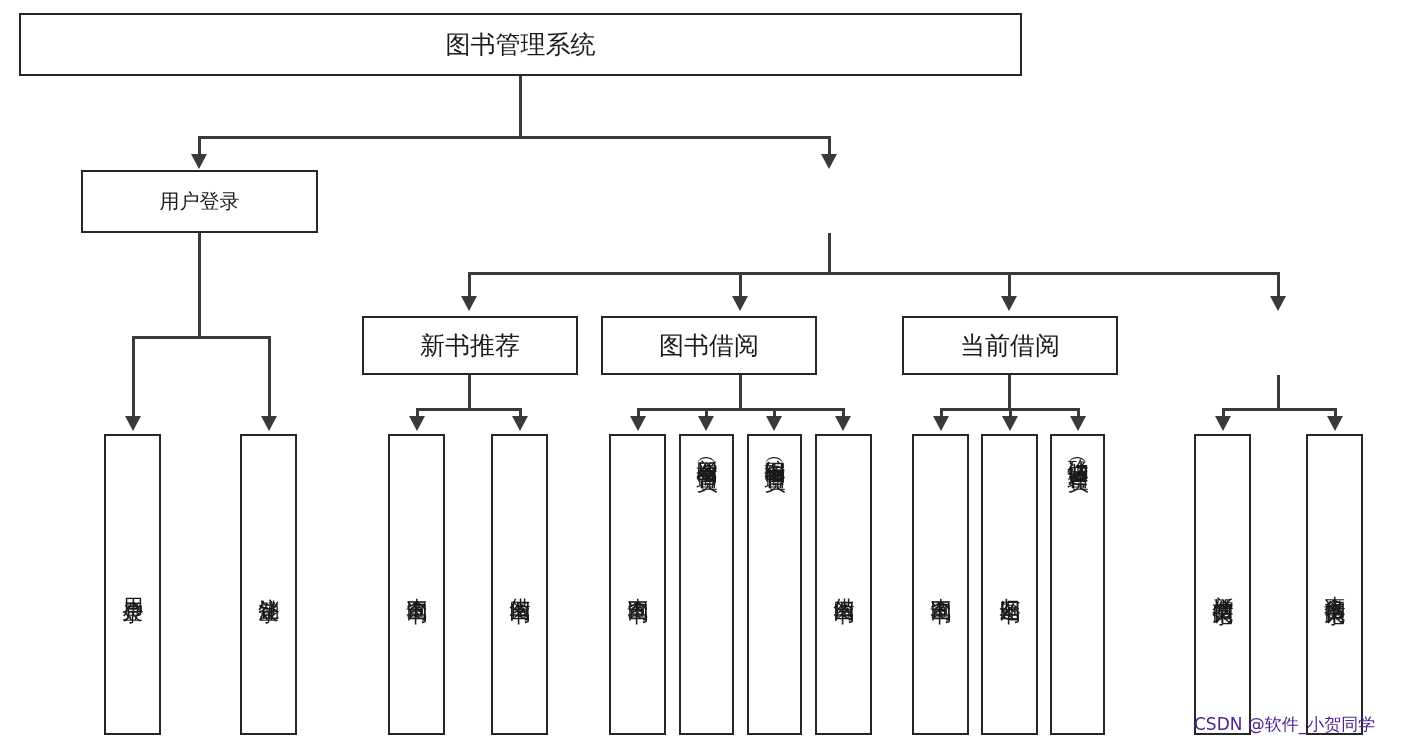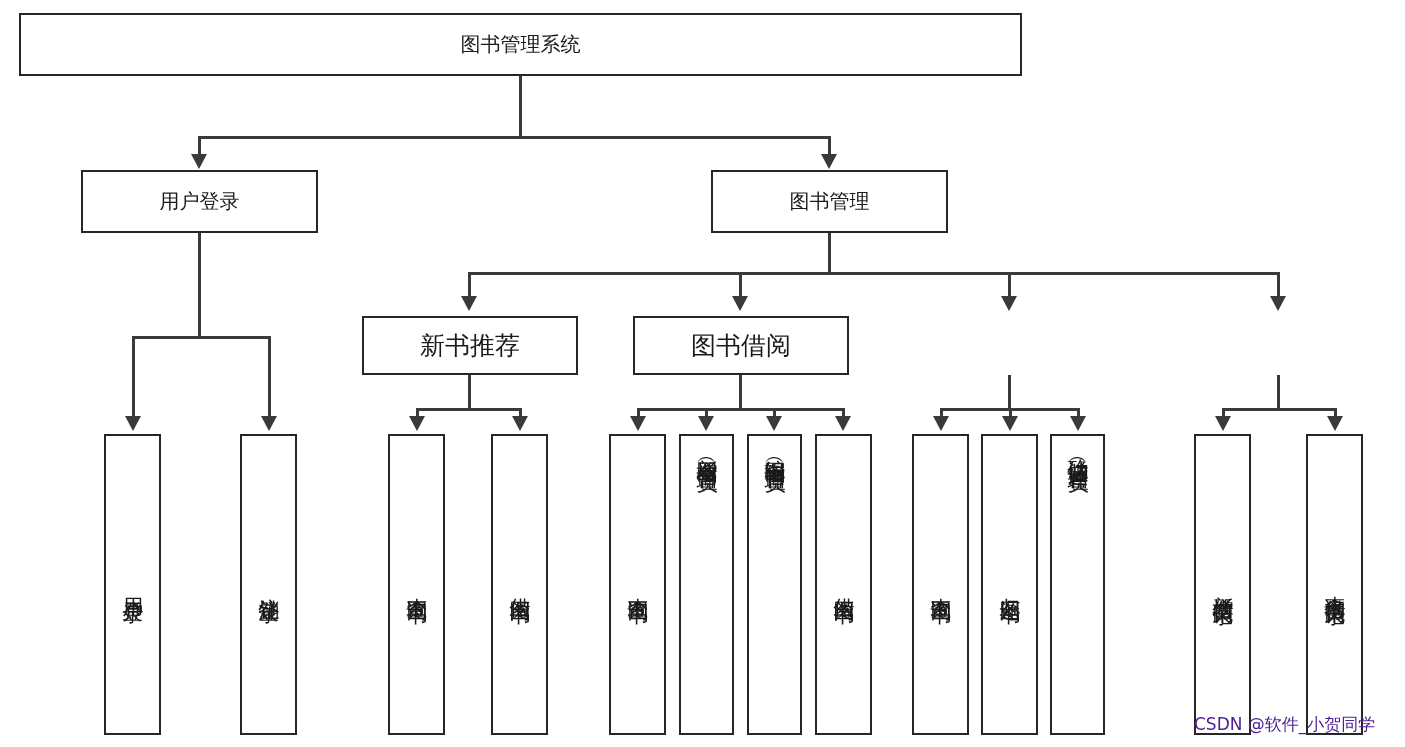--- a/index.html
+++ b/index.html
@@ -28,21 +28,21 @@
     align-items: center;
     justify-content: center;
     z-index: 3;
   }
   .node .label {
     color: #1a1a1a;
     line-height: 1.18;
     text-align: center;
     white-space: nowrap;
   }
-  .node.root .label { font-size: 20px; text-align: center; }
+  .node.root .label { font-size: 25px; text-align: center; }
   .node.lvl2 .label { font-size: 20px; }
   .node.lvl3 .label { font-size: 25px; }
 
   
   .node.leaf {
     align-items: flex-start;
     justify-content: center;
     padding-top: 6px;
   }
   .node.leaf .label {
@@ -153,32 +153,32 @@
   <div class="arrow" style="left:1327px; top:416px;"></div>
 
   <div class="node root" style="left:19px; top:13px; width:1003px; height:63px;">
     <span class="label">图书管理系统</span>
   </div>
 
   <div class="node lvl2" style="left:81px; top:170px; width:237px; height:63px;">
     <span class="label">用户登录</span>
   </div>
 
-  <div class="node lvl2" style="left:711px; top:170px; width:237px; height:63px;">
-    <span class="label">图书管理</span>
-  </div>
 
   <div class="node lvl3" style="left:362px; top:316px; width:216px; height:59px;">
     <span class="label">新书推荐</span>
   </div>
 
-  <div class="node lvl3" style="left:633px; top:316px; width:216px; height:59px;">
+  <div class="node lvl3" style="left:601px; top:316px; width:216px; height:59px;">
     <span class="label">图书借阅</span>
   </div>
 
+  <div class="node lvl3" style="left:902px; top:316px; width:216px; height:59px;">
+    <span class="label">当前借阅</span>
+  </div>
 
 
   <div class="node leaf centered" style="left:104px; top:434px; width:57px; height:301px;">
     <span class="label">用户登录</span>
   </div>
   <div class="node leaf centered" style="left:240px; top:434px; width:57px; height:301px;">
     <span class="label">注销登录</span>
   </div>
 
   <div class="node leaf centered" style="left:388px; top:434px; width:57px; height:301px;">

